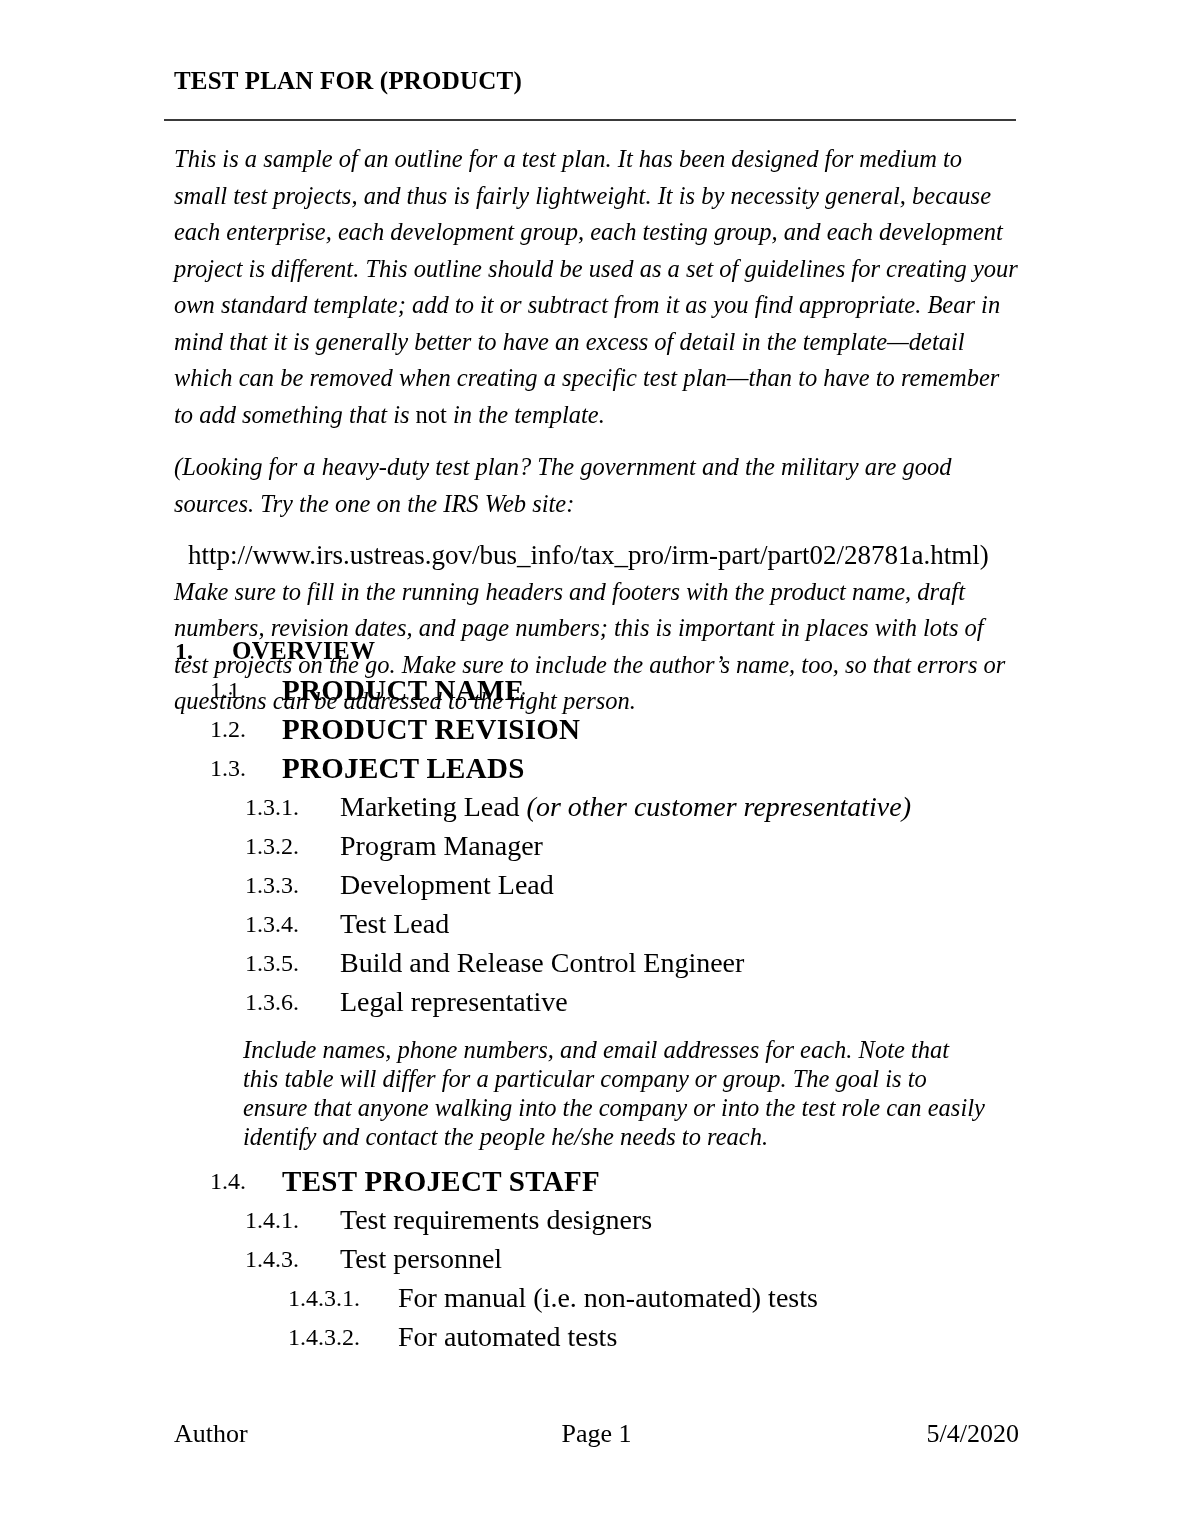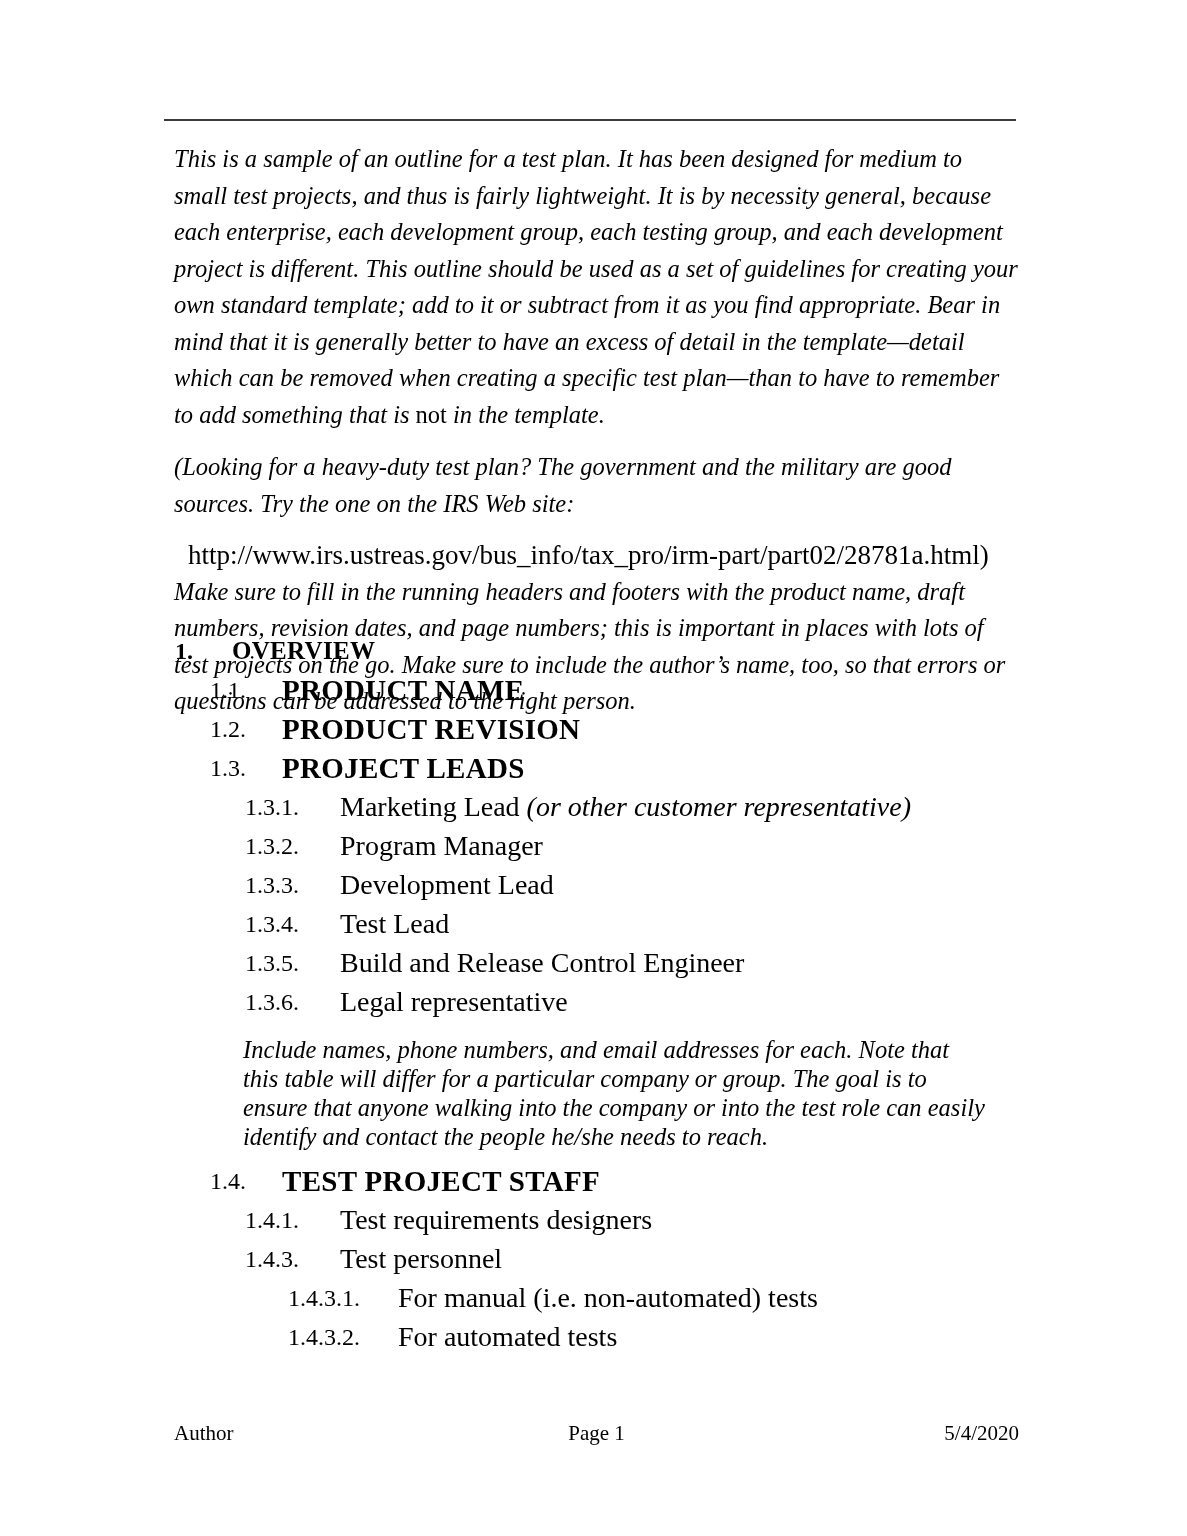--- a/index.html
+++ b/index.html
@@ -132,36 +132,37 @@
     line-height: 29px;
     font-style: italic;
   }
 
   
   .footer {
     position: absolute;
     left: 174px;
     top: 1420px;
     width: 845px;
-    font-size: 21px;
+    font-size: 26px;
     line-height: 27px;
   }
   .footer-row {
     position: relative;
     height: 27px;
   }
   .f-left  { position: absolute; left: 0; top: 0; white-space: nowrap; }
   .f-center{ position: absolute; left: 0; right: 0; top: 0; text-align: center; }
   .f-right { position: absolute; right: 0; top: 0; white-space: nowrap; }
 </style>
 </head>
 <body>
 
 <div class="page">
 
+  <div class="doc-title">TEST PLAN FOR (PRODUCT)</div>
 
   <div class="title-rule"></div>
 
   <div class="body-zone">
 
     <p class="intro"><span>This is a sample of an outline for a test plan.  It has been designed for medium to small test projects, and thus is fairly lightweight.  It is by necessity general, because each enterprise, each development group, each testing group, and each development project is different.  This outline should be used as a set of guidelines for creating your own standard template; add to it or subtract from it as you find appropriate.  Bear in mind that it is generally better to have an excess of detail in the template—detail which can be removed when creating a specific test plan—than to have to remember to add something that is </span><span class="upright">not</span><span> in the template.</span></p>
 
     <p class="intro">(Looking for a heavy-duty test plan?  The government and the military are good sources.  Try the one on the IRS Web site:</p>
 
     <p class="url-line">http://www.irs.ustreas.gov/bus_info/tax_pro/irm-part/part02/28781a.html)</p>

